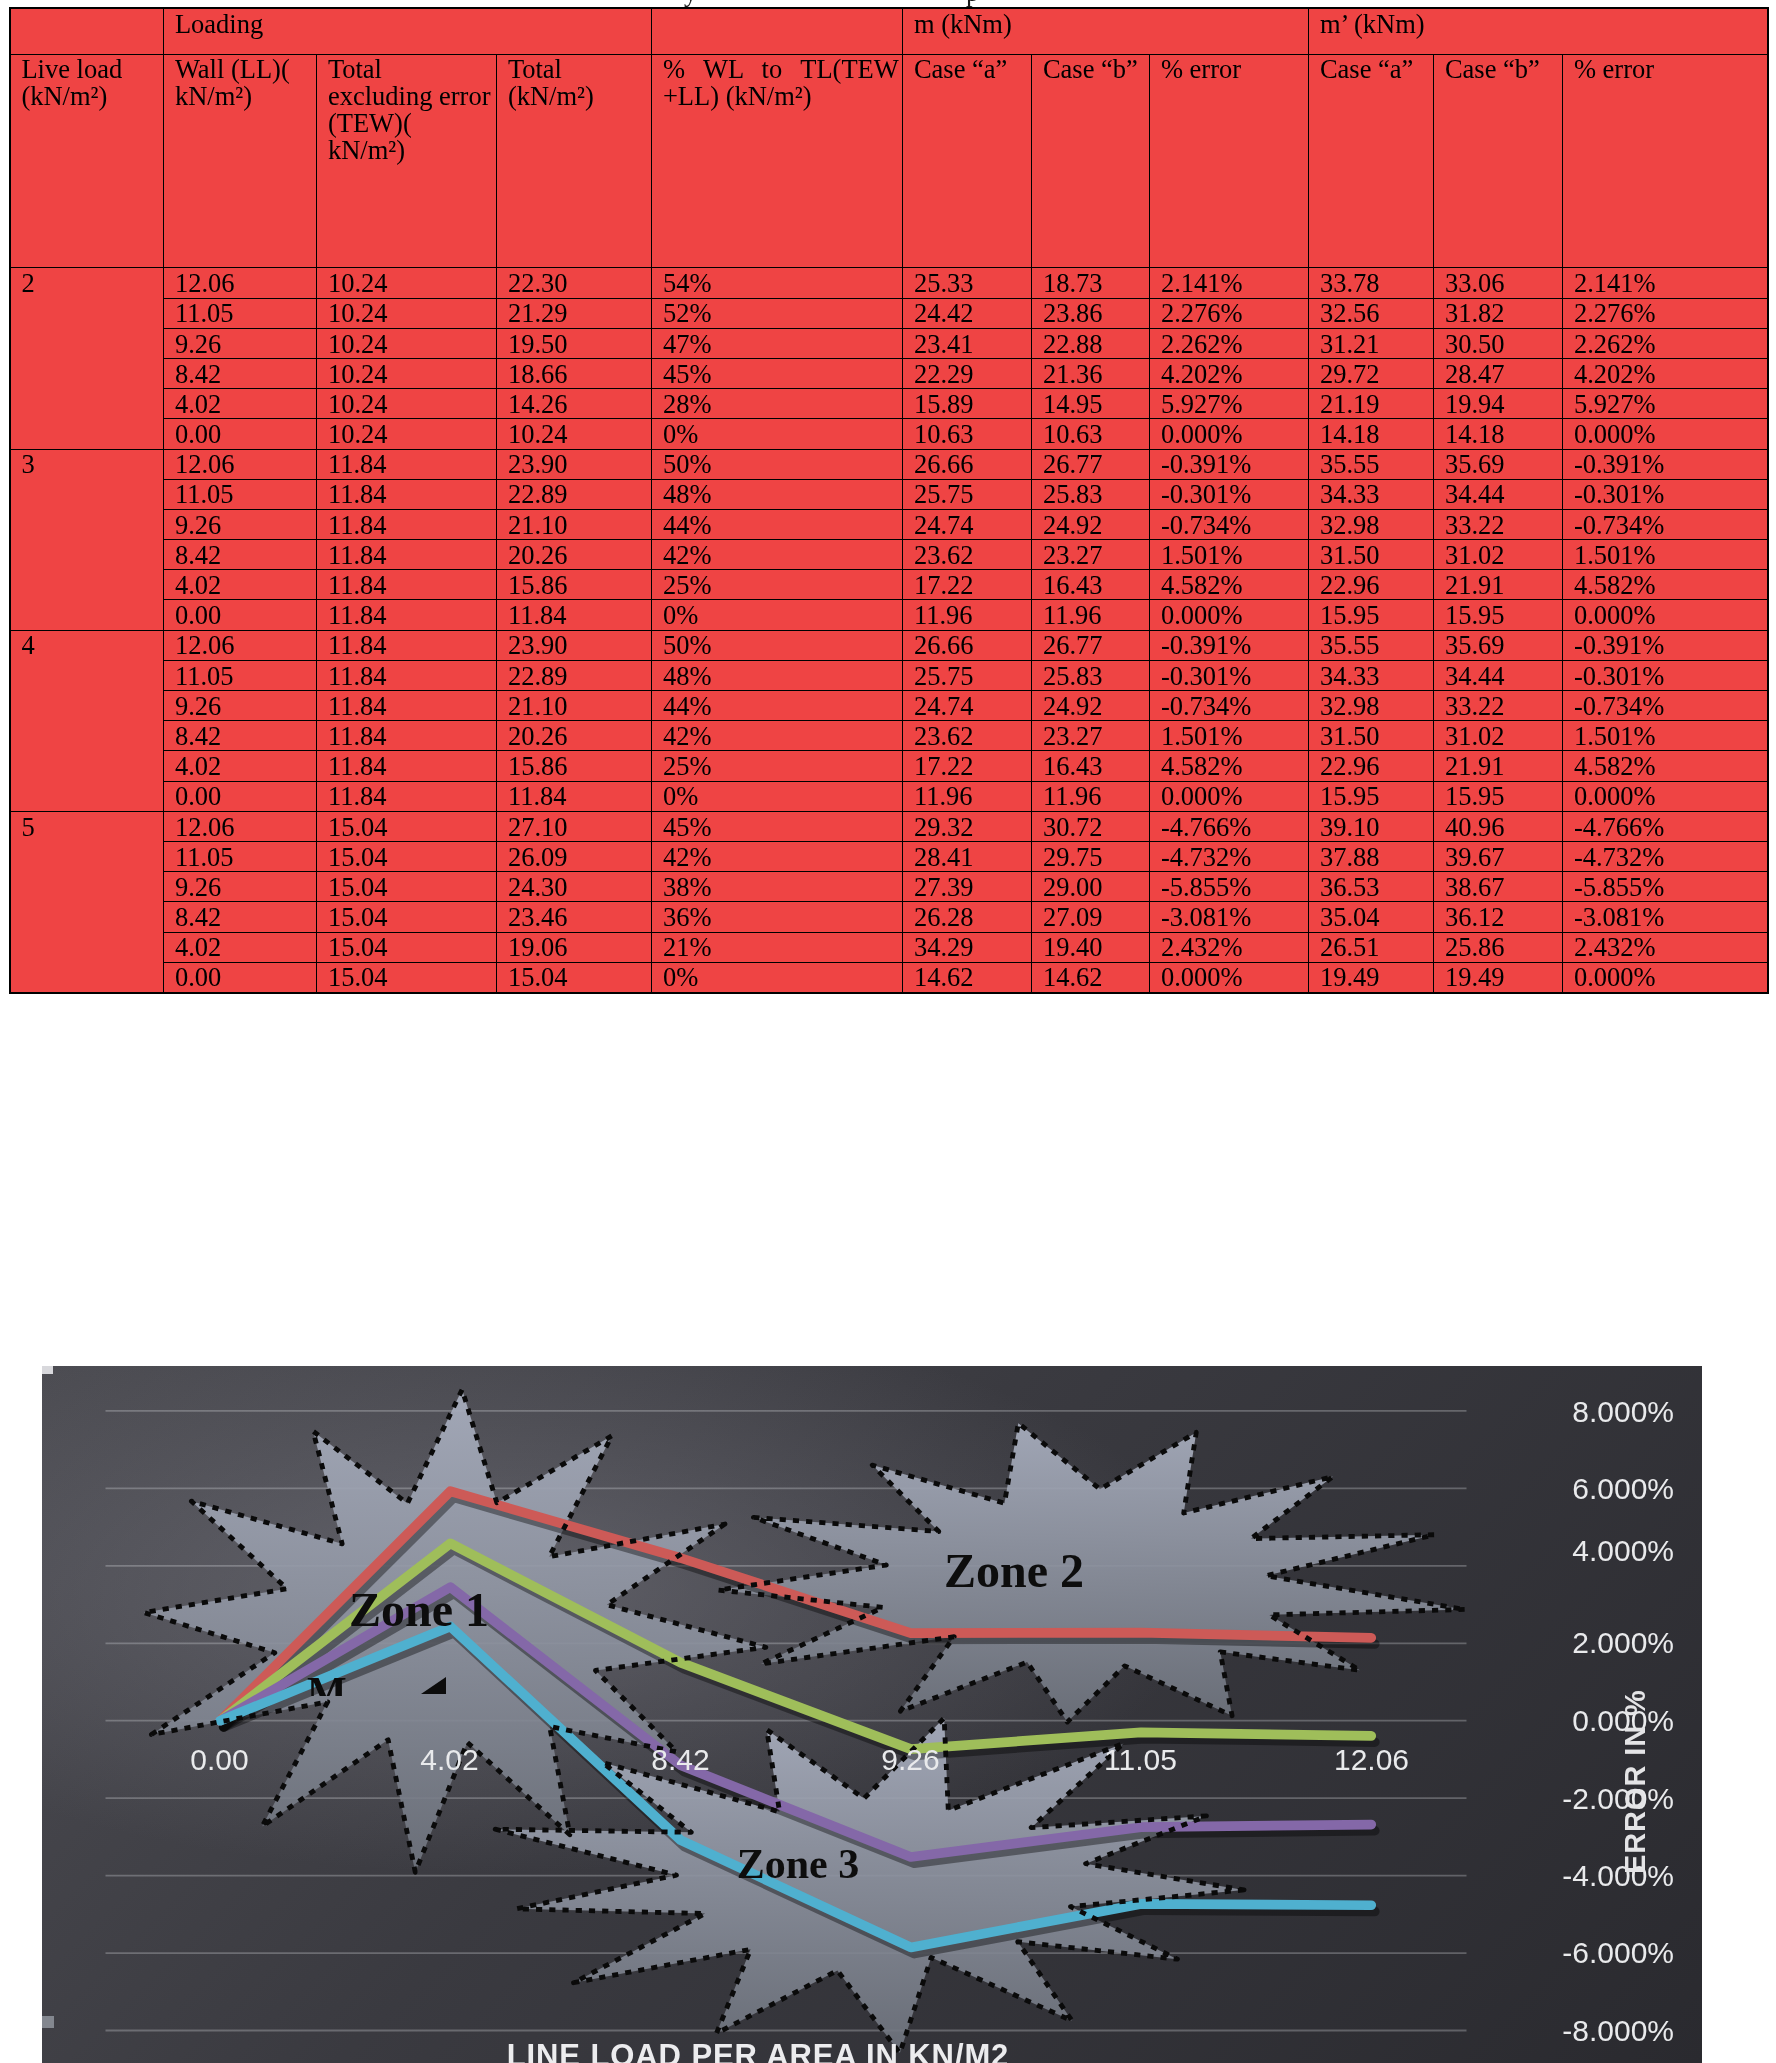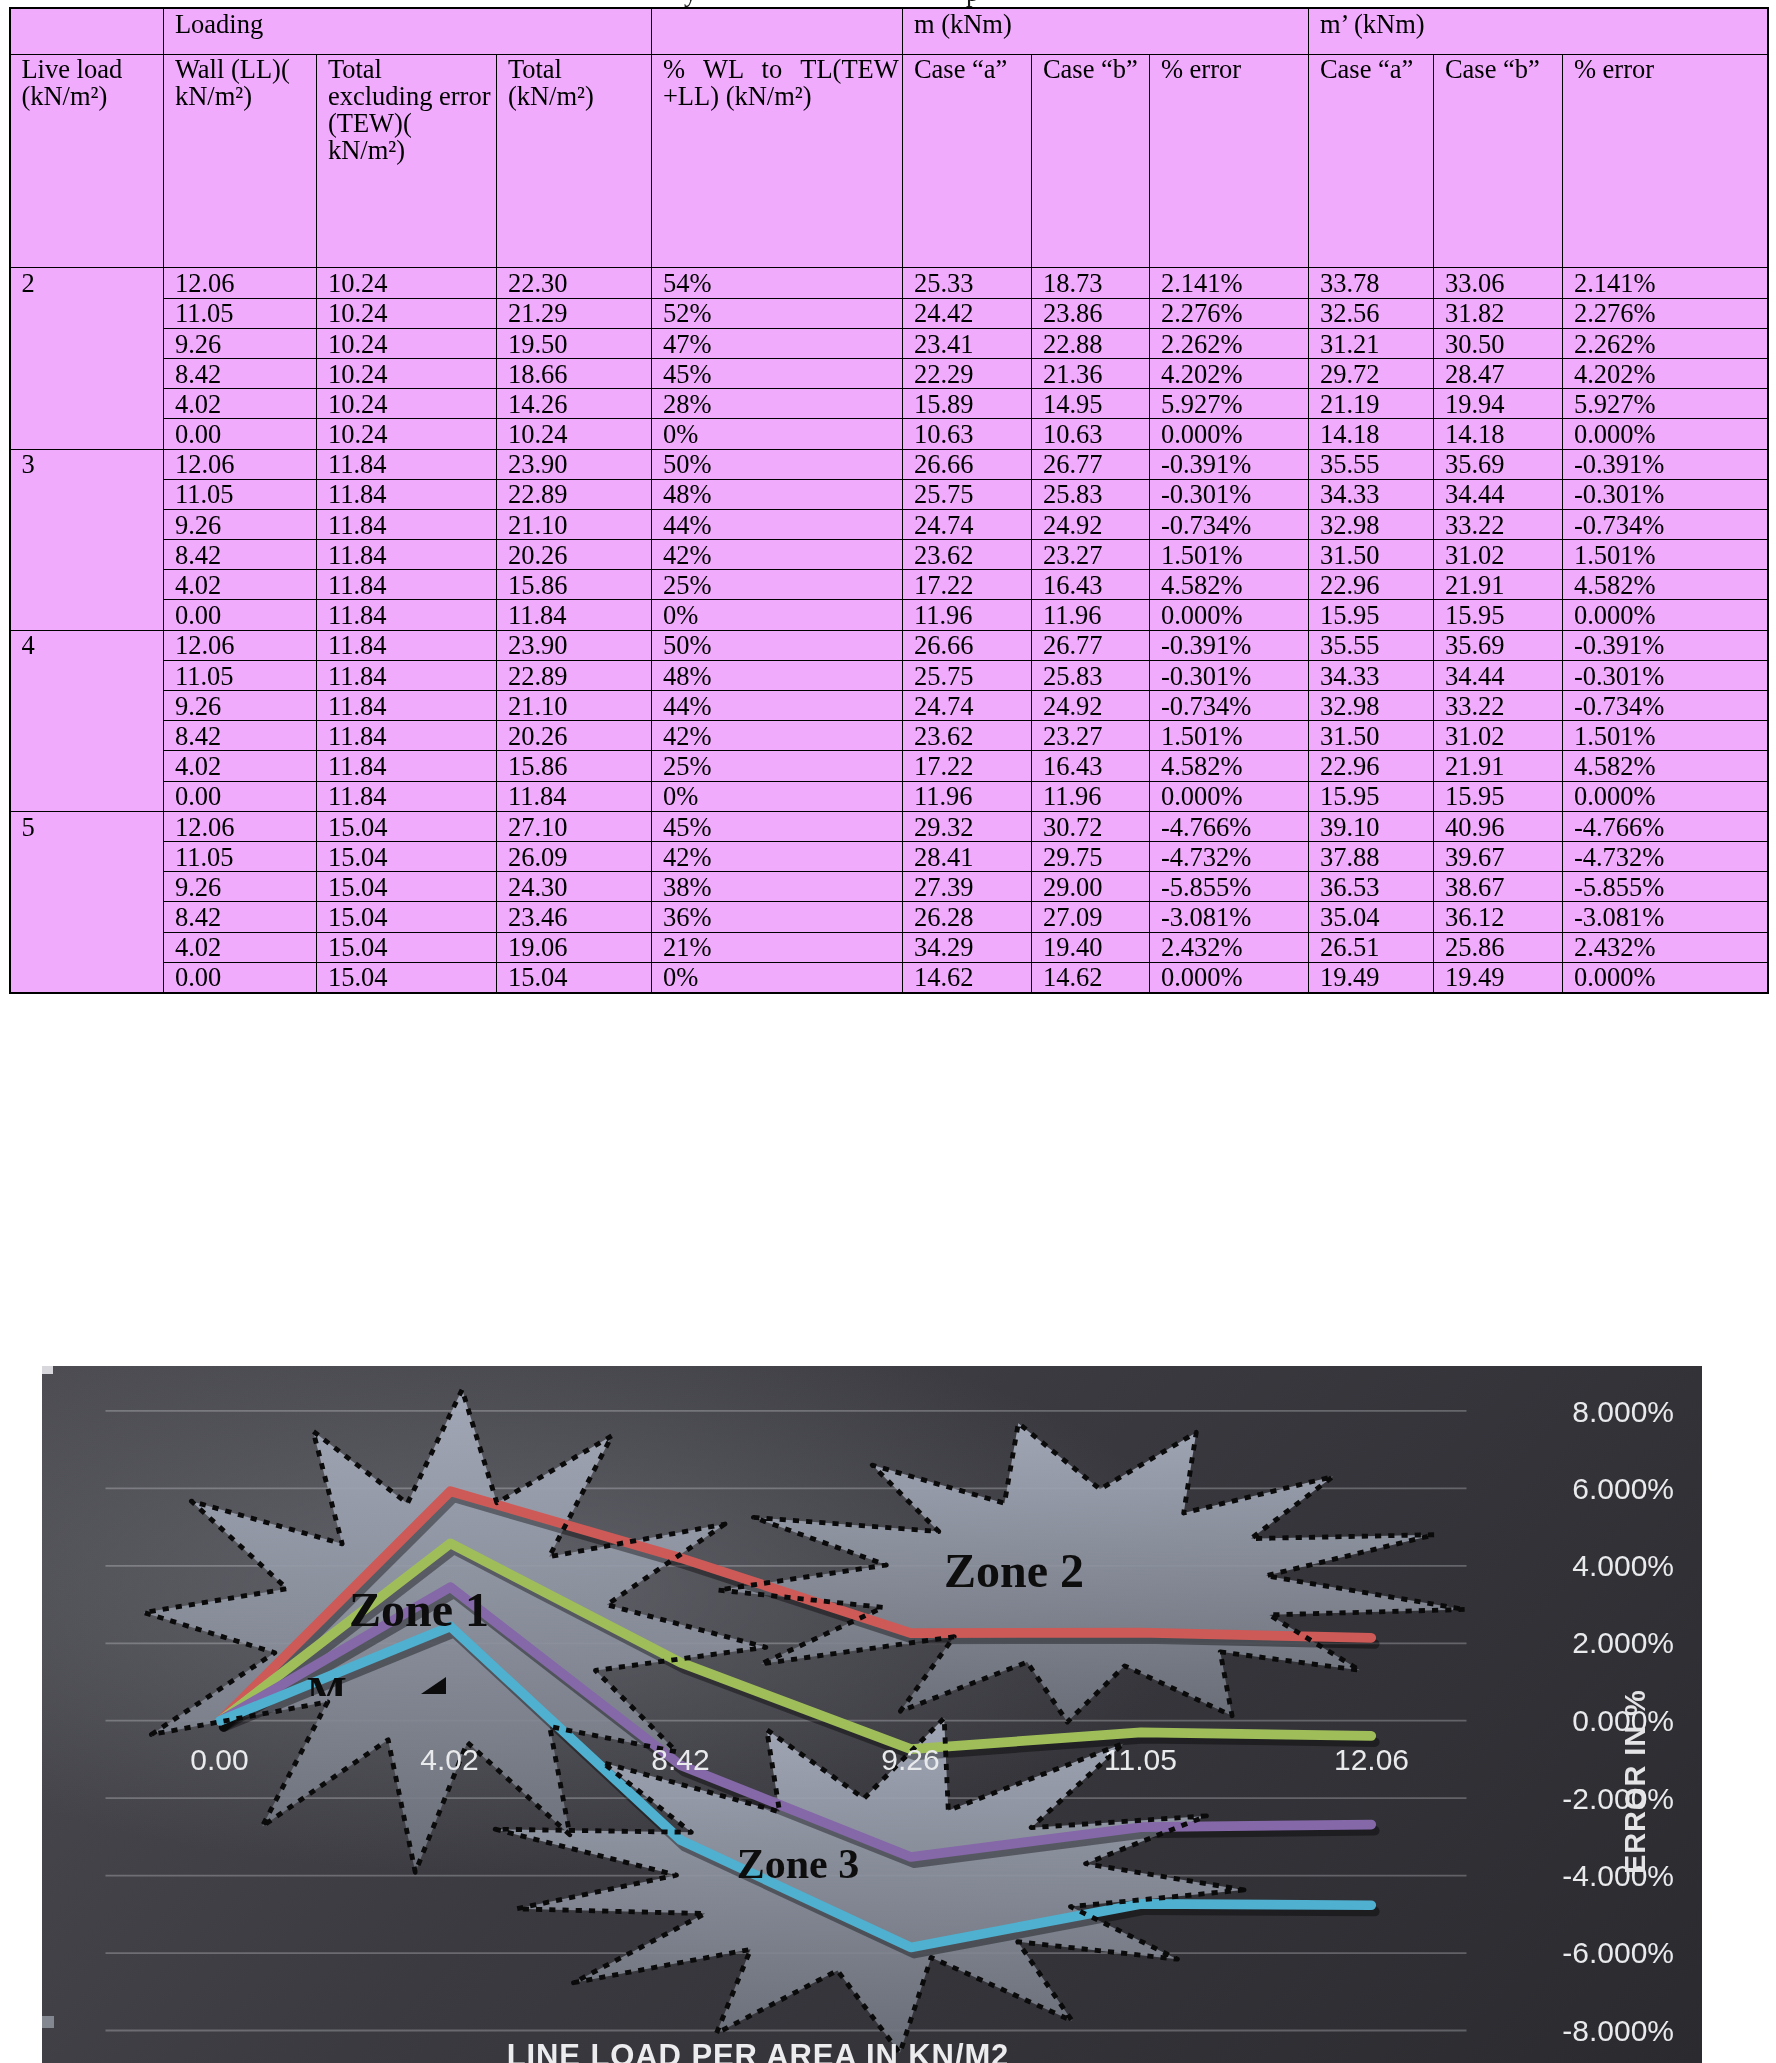--- a/index.html
+++ b/index.html
@@ -5,21 +5,21 @@
   html,body{margin:0;padding:0}
   body{width:1777px;height:2064px;position:relative;background:#ffffff;
        font-family:"Liberation Serif",serif;overflow:hidden}
 
   
   #topEdge{position:absolute;left:0;top:0;width:1777px;height:7px;overflow:hidden}
   #topEdge span{position:absolute;top:-23px;font-size:26.5px;color:#1a1a1a;font-family:"Liberation Serif",serif}
 
   
   #tableWrap{position:absolute;left:8.8px;top:7px}
-  #tbl{border-collapse:collapse;table-layout:fixed;border:2.6px solid #000;background:#f0abfc}
+  #tbl{border-collapse:collapse;table-layout:fixed;border:2.6px solid #000;background:#ef4444}
   #tbl td{border:1.8px solid #000;vertical-align:top;font-size:26.5px;line-height:27px;
           padding:1.8px 3.5px 0.9px 10.6px;color:#000;overflow:hidden;
           font-family:"Liberation Serif",serif}
   #tbl tr.r1 td{height:42px}
   #tbl tr.r2 td{height:210px}
   #tbl tr.dr td{height:25.6px;line-height:26.5px}
   #tbl td.just{text-align:justify}
 
   
   #chart{position:absolute;left:42px;top:1366px;width:1660px;height:698px;overflow:hidden;
@@ -436,21 +436,21 @@
       <div class="xtick" style="left:178px">0.00</div>
       <div class="xtick" style="left:408px">4.02</div>
       <div class="xtick" style="left:639px">8.42</div>
       <div class="xtick" style="left:869px">9.26</div>
       <div class="xtick" style="left:1099px">11.05</div>
       <div class="xtick" style="left:1330px">12.06</div>
     </div>
   <div id="ylabels">
       <div class="ytick" style="top:26.5px">8.000%</div>
       <div class="ytick" style="top:104px">6.000%</div>
-      <div class="ytick" style="top:181px">4.000%</div>
+      <div class="ytick" style="top:166px">4.000%</div>
       <div class="ytick" style="top:258px">2.000%</div>
       <div class="ytick" style="top:336px">0.000%</div>
       <div class="ytick" style="top:414px">-2.000%</div>
       <div class="ytick" style="top:491px">-4.000%</div>
       <div class="ytick" style="top:568px">-6.000%</div>
       <div class="ytick" style="top:646px">-8.000%</div>
     </div>
   <div class="zl z1">Zone 1</div>
   <div class="zl z2">Zone 2</div>
   <div class="zl z3">Zone 3</div>

